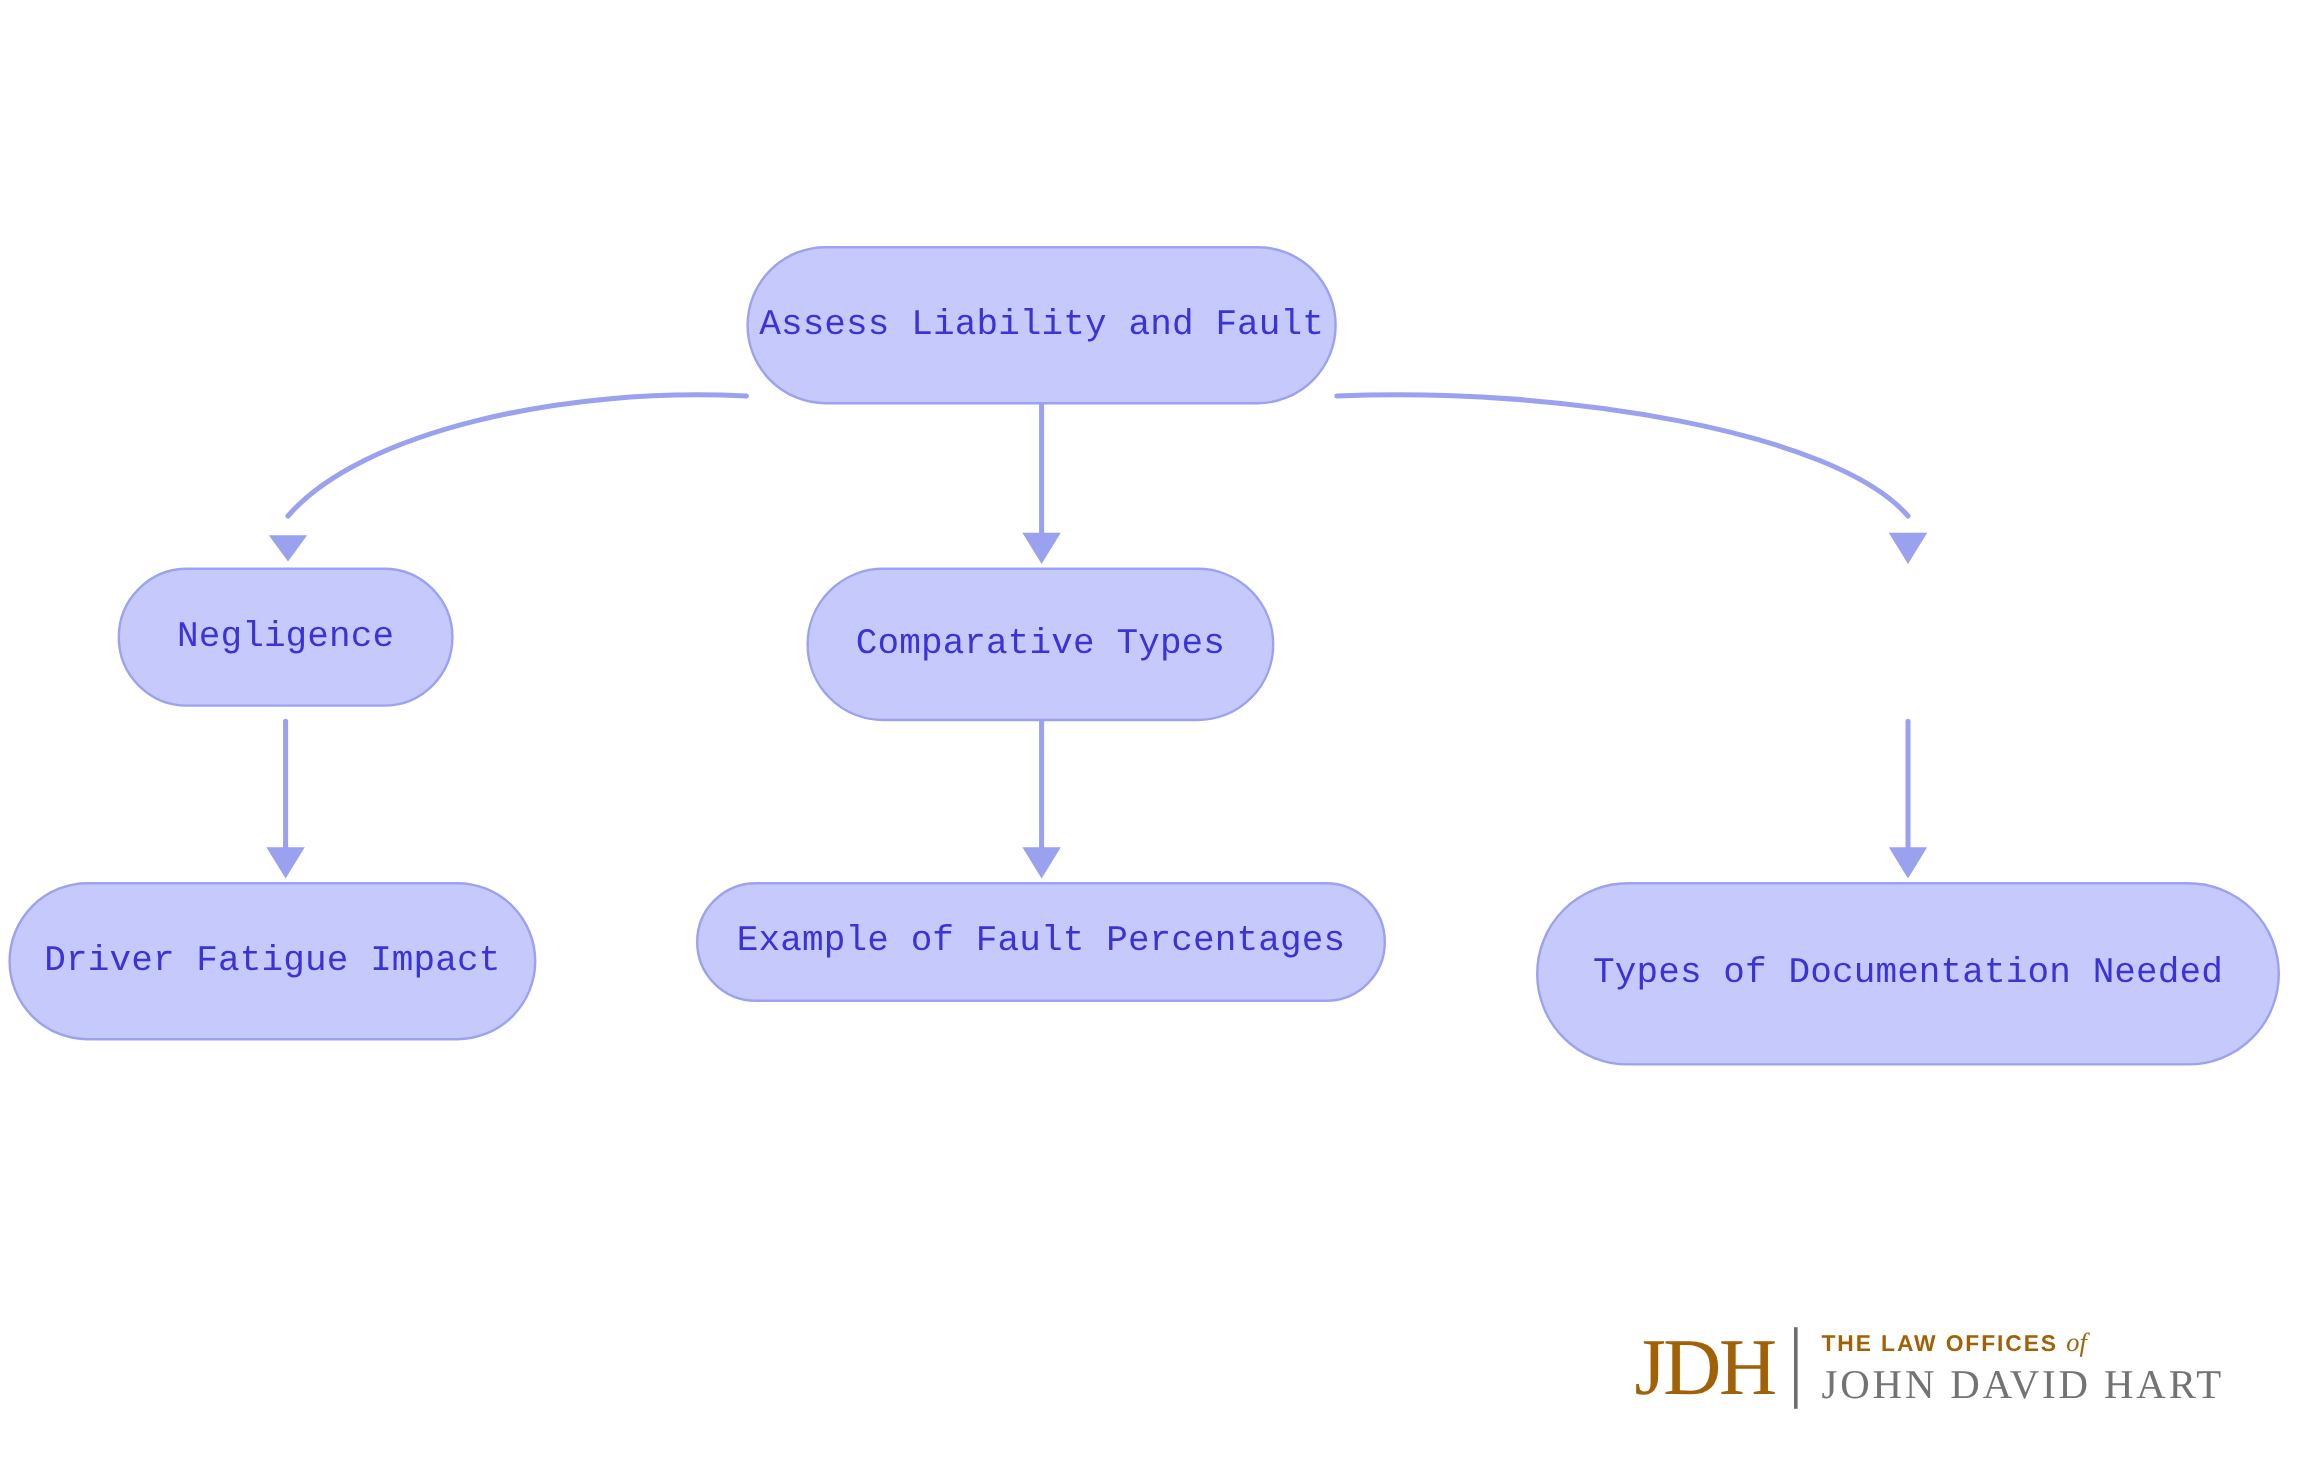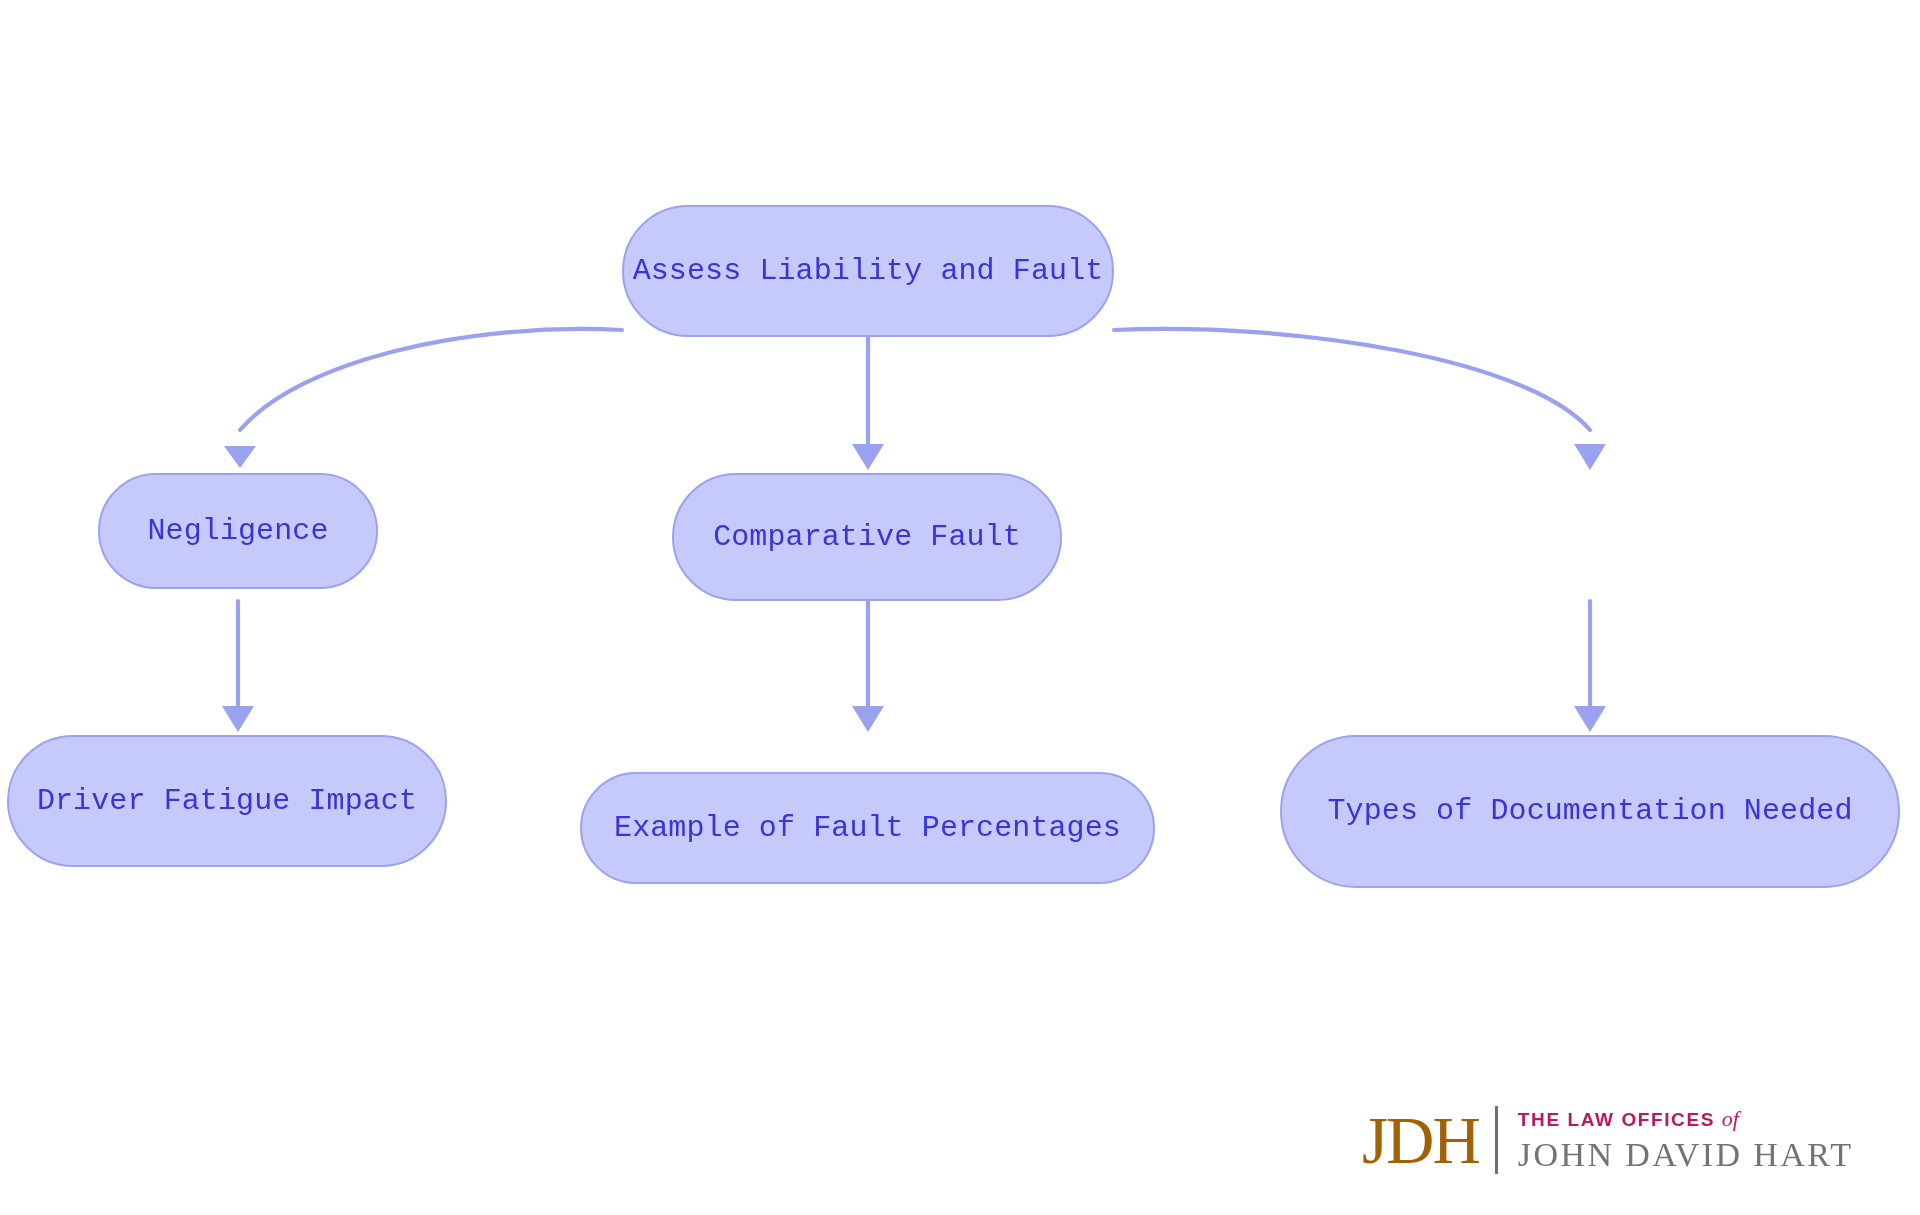--- a/index.html
+++ b/index.html
@@ -65,21 +65,21 @@
     white-space: nowrap;
     padding: 0 18px;
   }
 
   
   #node-root       { left: 622px;  top: 205px; width: 492px; height: 132px; }
   #node-negligence { left: 98px;   top: 473px; width: 280px; height: 116px; }
   #node-comparative-fault { left: 672px; top: 473px; width: 390px; height: 128px; }
   #node-evidence   { left: 1467px; top: 473px; width: 245px; height: 128px; }
   #node-driver-fatigue-impact { left: 7px;  top: 735px; width: 440px; height: 132px; }
-  #node-example-fault-percentages { left: 580px; top: 735px; width: 575px; height: 112px; margin-top: 37px; }
+  #node-example-fault-percentages { left: 580px; top: 735px; width: 575px; height: 100px; }
   #node-types-of-documentation-needed { left: 1280px; top: 735px; width: 620px; height: 153px; }
 
   
   #brand-logo {
     position: absolute;
     left: 1362px;
     top: 1100px;
     width: 520px;
     height: 80px;
     display: flex;
@@ -104,21 +104,21 @@
   }
   .logo-text-block {
     display: flex;
     flex-direction: column;
     justify-content: center;
   }
   .logo-line-top {
     font-family: "Liberation Sans", "DejaVu Sans", sans-serif;
     font-size: 19px;
     letter-spacing: 1.6px;
-    color: #be185d;
+    color: #a16207;
     font-weight: 700;
     margin-bottom: 4px;
   }
   .logo-line-top .of {
     font-family: "Liberation Serif", "DejaVu Serif", serif;
     font-style: italic;
     font-weight: 400;
     font-size: 22px;
     letter-spacing: 0;
   }
@@ -170,21 +170,21 @@
 
   <div class="node" id="node-root">
     <span class="node-label">Assess Liability and Fault</span>
   </div>
 
   <div class="node" id="node-negligence">
     <span class="node-label">Negligence</span>
   </div>
 
   <div class="node" id="node-comparative-fault">
-    <span class="node-label">Comparative Fault</span>
+    <span class="node-label">Comparative Types</span>
   </div>
 
 
   <div class="node" id="node-driver-fatigue-impact">
     <span class="node-label">Driver Fatigue Impact</span>
   </div>
 
   <div class="node" id="node-example-fault-percentages">
     <span class="node-label">Example of Fault Percentages</span>
   </div>

